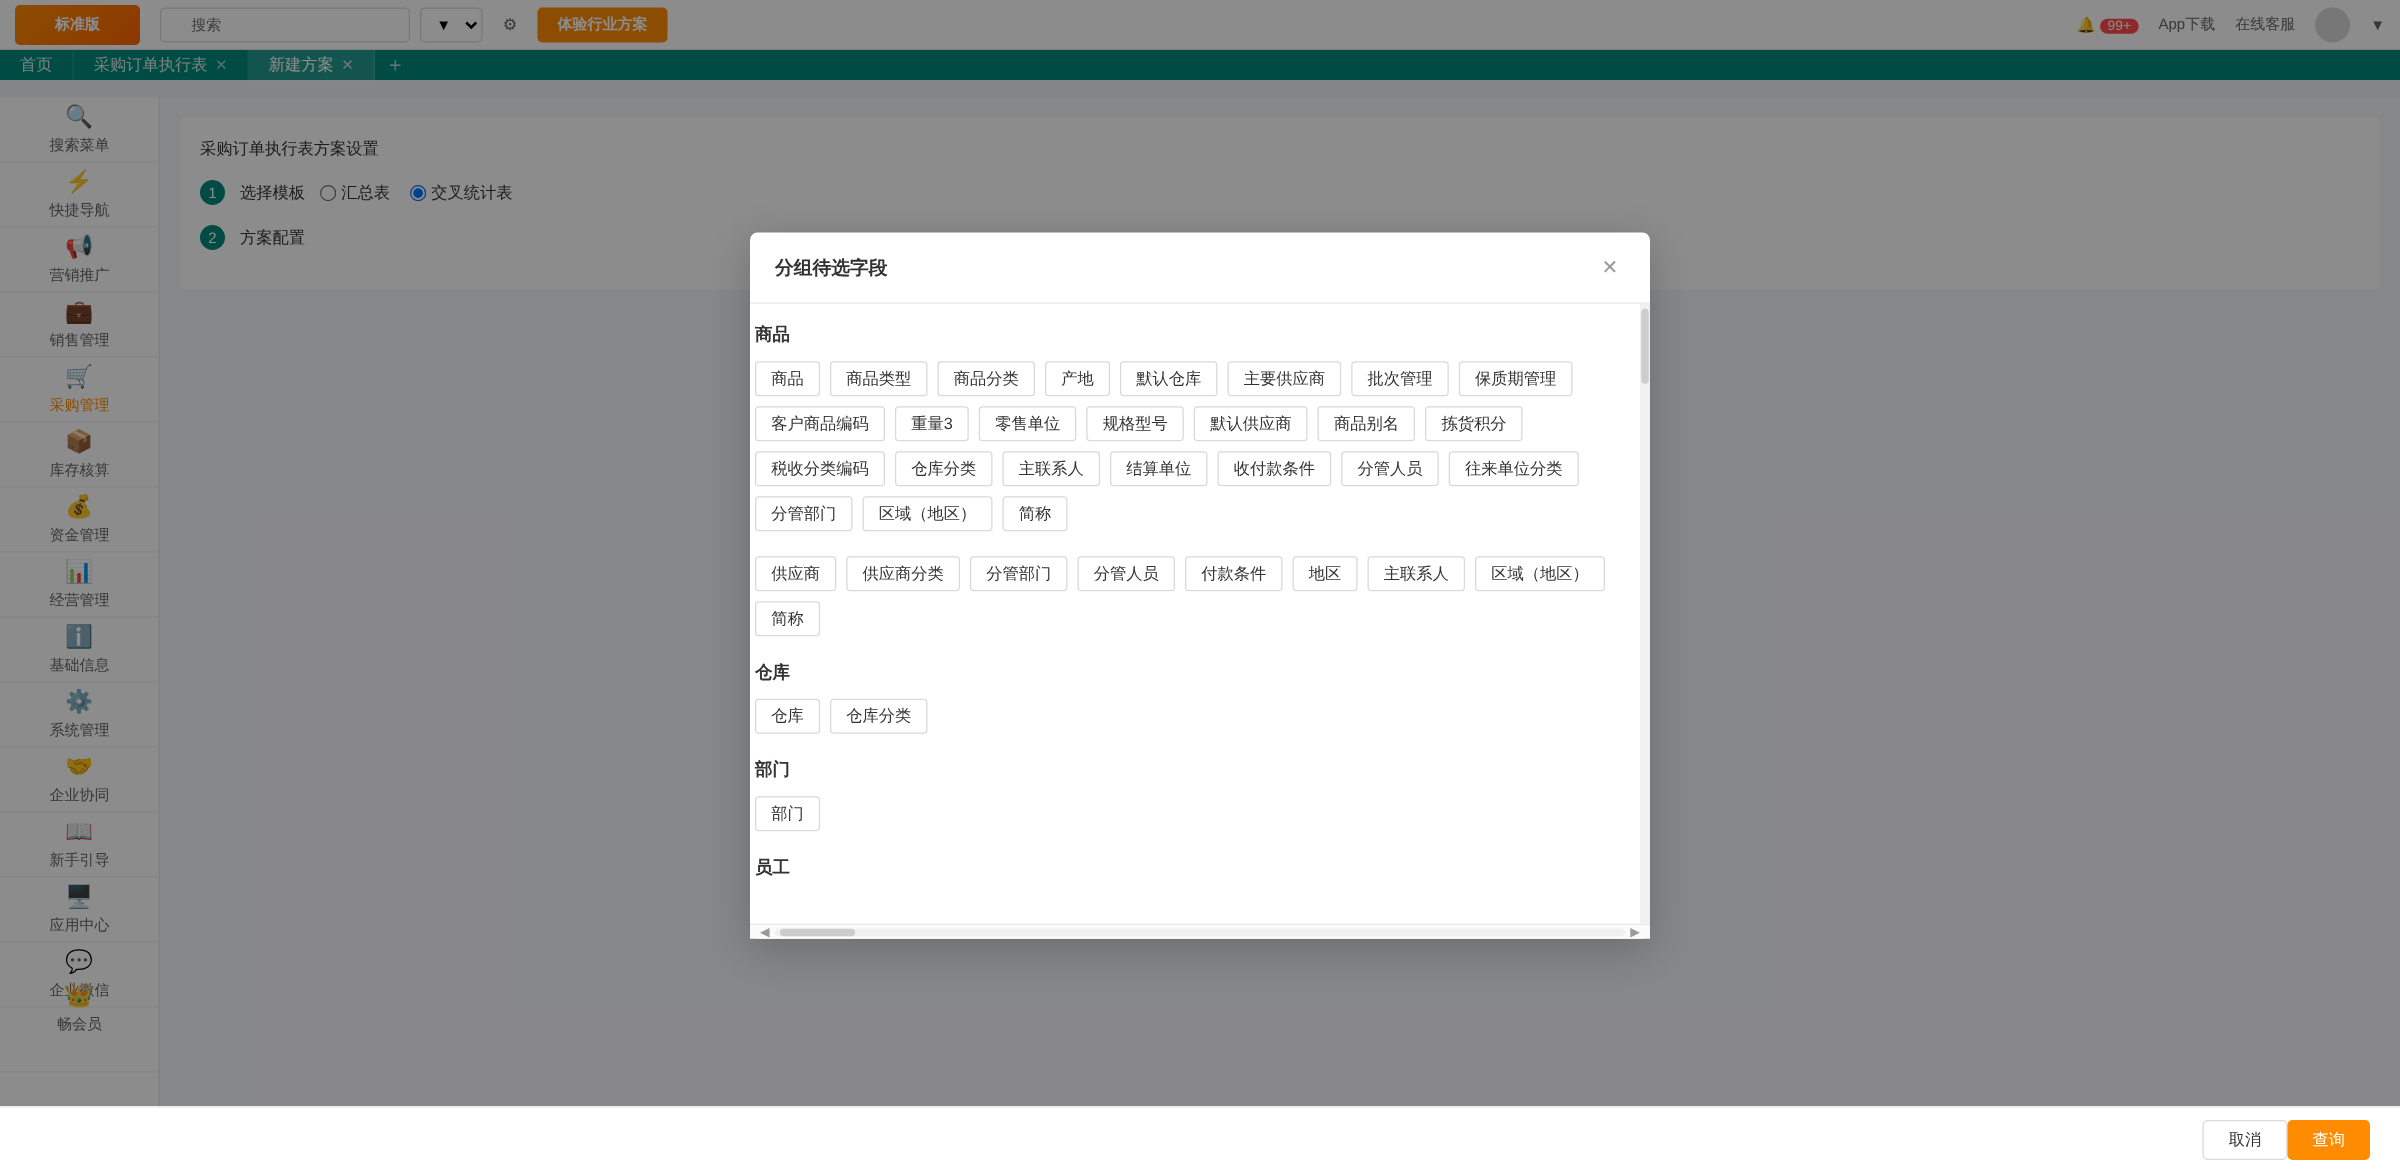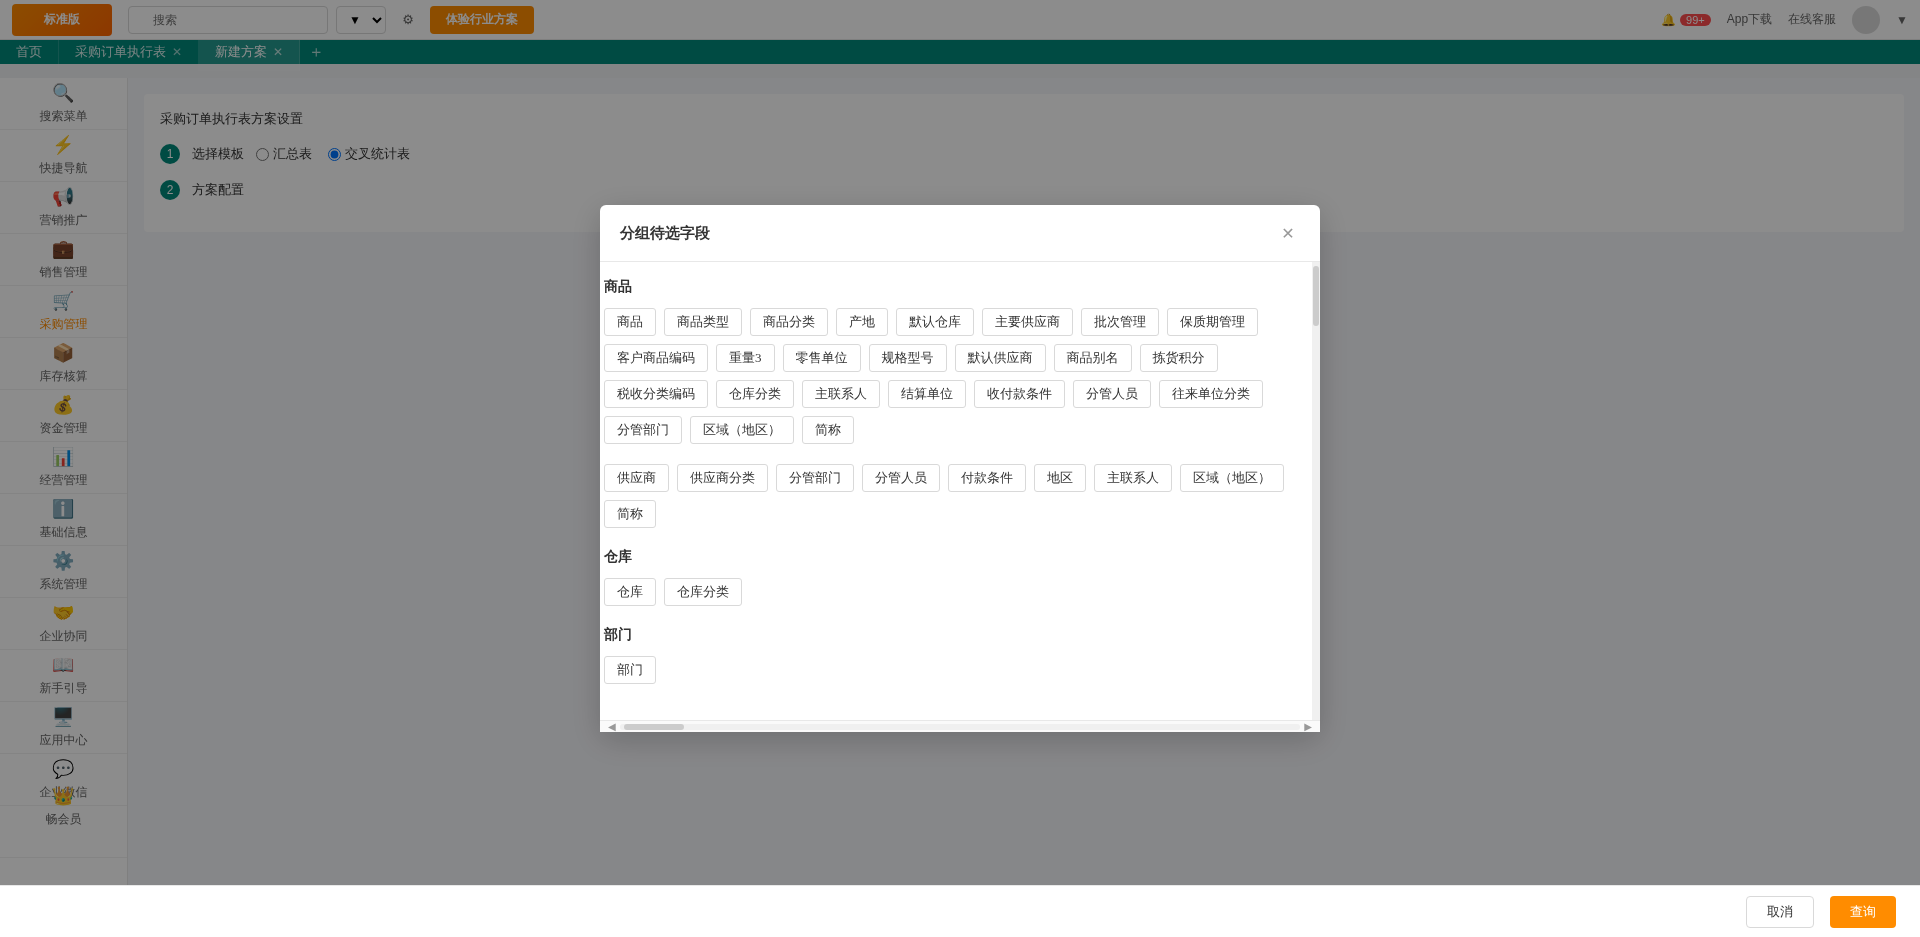--- a/index.html
+++ b/index.html
@@ -211,21 +211,20 @@
 
     
     .overlay {
       position: fixed;
       top: 0; left: 0; right: 0; bottom: 0;
       background: rgba(0,0,0,0.45);
       z-index: 200;
       display: flex;
       align-items: center;
       justify-content: center;
-      font-family: Liberation Serif, serif;
     }
 
     
     .modal {
       background: #fff;
       border-radius: 6px;
       width: 720px;
       max-height: 600px;
       display: flex;
       flex-direction: column;
@@ -339,21 +338,21 @@
     .action-bar {
       position: fixed;
       bottom: 0; left: 0; right: 0;
       height: 52px;
       background: #fff;
       border-top: 1px solid #e8e8e8;
       display: flex;
       align-items: center;
       justify-content: flex-end;
       padding: 0 24px;
-      gap: 16px;
+      gap: 0;
       z-index: 250;
     }
     .btn-cancel {
       height: 32px;
       padding: 0 20px;
       border: 1px solid #d9d9d9;
       border-radius: 4px;
       background: #fff;
       color: #333;
       cursor: pointer;
@@ -568,20 +567,21 @@
         </div>
 
         <div class="field-section">
           <div class="field-section-title">部门</div>
           <div class="field-tags">
             <div class="field-tag">部门</div>
           </div>
         </div>
 
         <div class="field-section">
+          <div class="field-section-title">员工</div>
         </div>
 
       </div>
       <div class="modal-scrollbar-track">
         <div class="modal-scrollbar-thumb"></div>
       </div>
     </div>
 
     <div class="modal-footer-scroll">
       <span class="hscroll-arrow">◀</span>

